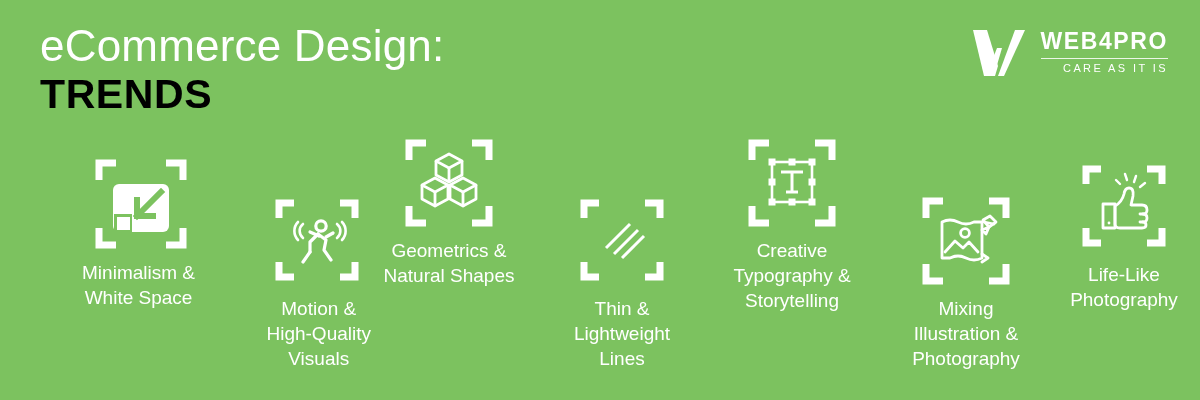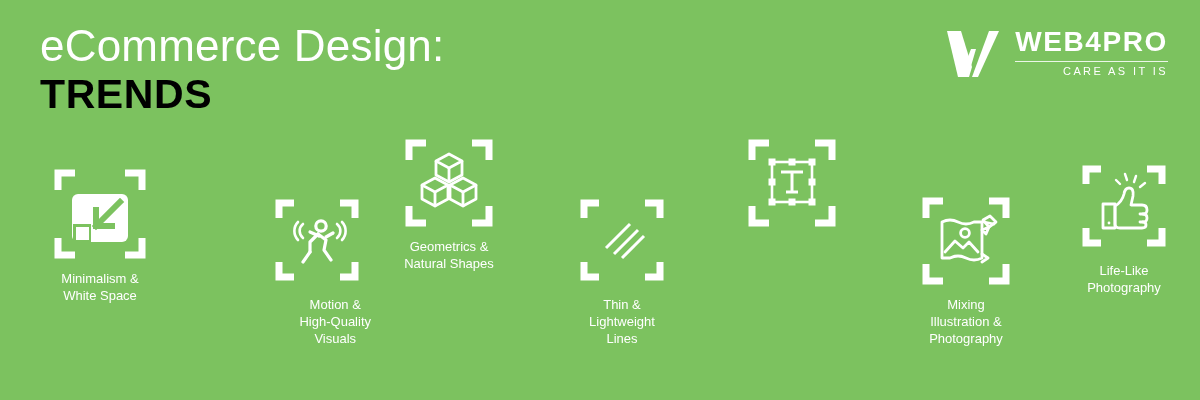--- a/index.html
+++ b/index.html
@@ -20,36 +20,36 @@
   .headline .line2{
     font-size:41px;font-weight:bold;line-height:1.1;letter-spacing:.6px;color:#000000;
     margin-top:2px;white-space:nowrap;
   }
 
   
   .logo{position:absolute;right:32px;top:28px;display:flex;align-items:center;gap:14px;}
   .logo-mark{width:56px;height:48px;flex:0 0 auto;}
   .logo-text{display:flex;flex-direction:column;align-items:stretch;}
   .logo-word{
-    font-size:28px;font-weight:bold;letter-spacing:1.6px;color:#ffffff;line-height:1;
+    font-size:23px;font-weight:bold;letter-spacing:1.6px;color:#ffffff;line-height:1;
     white-space:nowrap;
     text-align:center;
   }
   .logo-rule{height:1px;background:rgba(255,255,255,.85);margin:5px 0 4px 0;}
   .logo-tag{
     font-size:11px;letter-spacing:2.4px;color:#ffffff;line-height:1;text-align:right;
     white-space:nowrap;
   }
 
   
   .trend{position:absolute;display:flex;flex-direction:column;align-items:center;width:190px;}
   .trend .frame{position:relative;width:108px;height:108px;}
   .trend .frame svg{display:block;width:108px;height:108px;}
   .trend .caption{
-    margin-top:2px;color:#ffffff;font-size:13px;line-height:1.32;text-align:center;
+    margin-top:2px;color:#ffffff;font-size:19px;line-height:1.32;text-align:center;
     font-weight:400;white-space:pre-line;
   }
 </style>
 </head>
 <body style="background: rgb(124, 194, 95);">
 
 <div id="banner" style="background: rgb(124, 194, 95);">
 
   <div class="headline">
     <div class="line1">eCommerce Design:</div>
@@ -64,21 +64,21 @@
         <path d="M26 20 L31 20 L24 44 L20.5 34 Z" fill="#ffffff"></path>
       </svg>
     </span>
     <span class="logo-text">
       <span class="logo-word">WEB4PRO</span>
       <span class="logo-rule"></span>
       <span class="logo-tag">CARE AS IT IS</span>
     </span>
   </div>
 
-  <div class="trend" style="left:5px;top:160px;">
+  <div class="trend" style="left:5px;top:150px;align-items:flex-end;">
     <span class="frame">
       <svg viewBox="0 0 108 108" xmlns="http://www.w3.org/2000/svg" aria-hidden="true">
         <g fill="none" stroke="#ffffff" stroke-width="7" stroke-linecap="butt">
           <path d="M12 30 V13 H29"></path>
             <path d="M79 13 H96 V30"></path>
           <path d="M96 78 V95 H79"></path>
             <path d="M29 95 H12 V78"></path>
         </g>
         <path d="M32 34 h44 a6 6 0 0 1 6 6 v36 a6 6 0 0 1 -6 6 h-44 a6 6 0 0 1 -6 -6 v-36 a6 6 0 0 1 6 -6 z" fill="#ffffff"></path>
         <path d="M74 42 L50 66 M50 66 L50 50 M50 66 L66 66" fill="none" stroke="#7cc25f" stroke-width="6" stroke-linecap="square"></path>
@@ -190,20 +190,23 @@
           <rect x="50.5" y="70.5" width="7" height="7"></rect>
           <rect x="70.5" y="70.5" width="7" height="7"></rect>
         </g>
         <g fill="none" stroke="#ffffff" stroke-width="3" stroke-linecap="butt">
           <path d="M43 44 H65"></path>
           <path d="M54 44 V64"></path>
           <path d="M48 64 H60"></path>
         </g>
       </svg>
     </span>
+    <span class="caption">Creative
+Typography &amp;
+Storytelling</span>
   </div>
 
   <div class="trend" style="left:871px;top:186px;">
     <span class="frame">
       <svg viewBox="0 0 108 108" xmlns="http://www.w3.org/2000/svg" aria-hidden="true">
         <g fill="none" stroke="#ffffff" stroke-width="7" stroke-linecap="butt">
           <path d="M14 32 V15 H31"></path>
             <path d="M77 15 H94 V32"></path>
           <path d="M94 78 V95 H77"></path>
             <path d="M31 95 H14 V78"></path>

